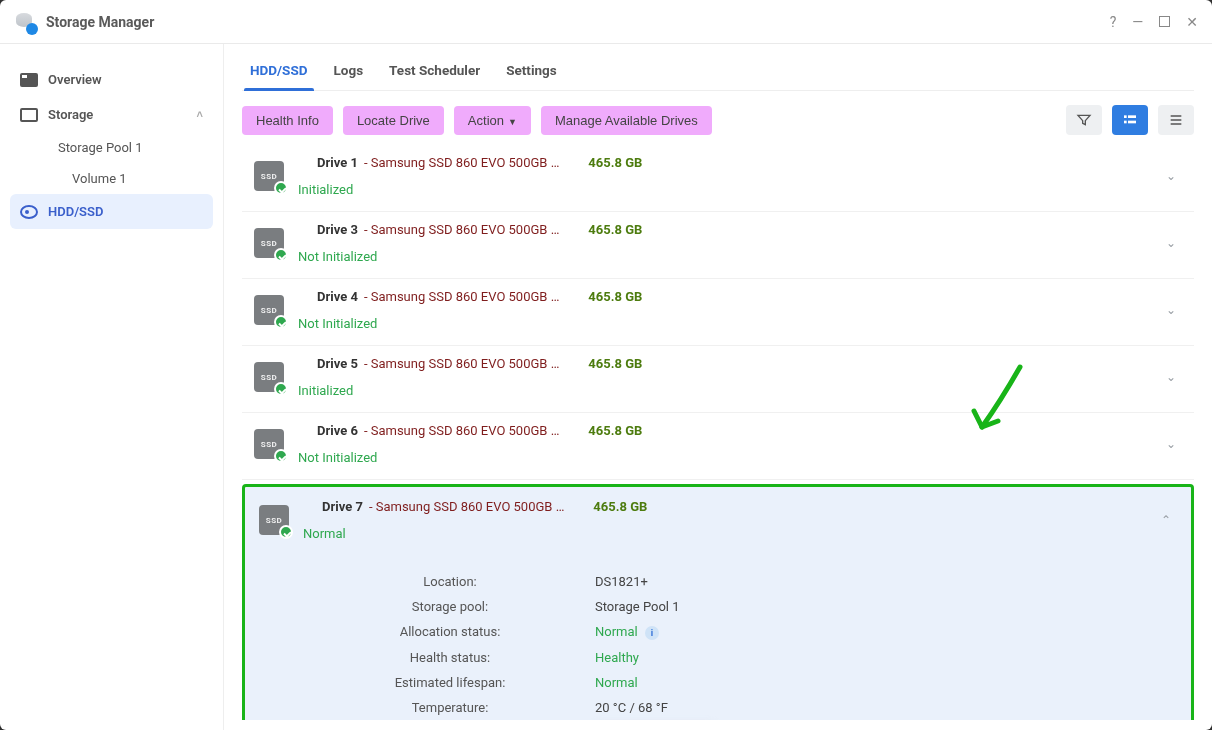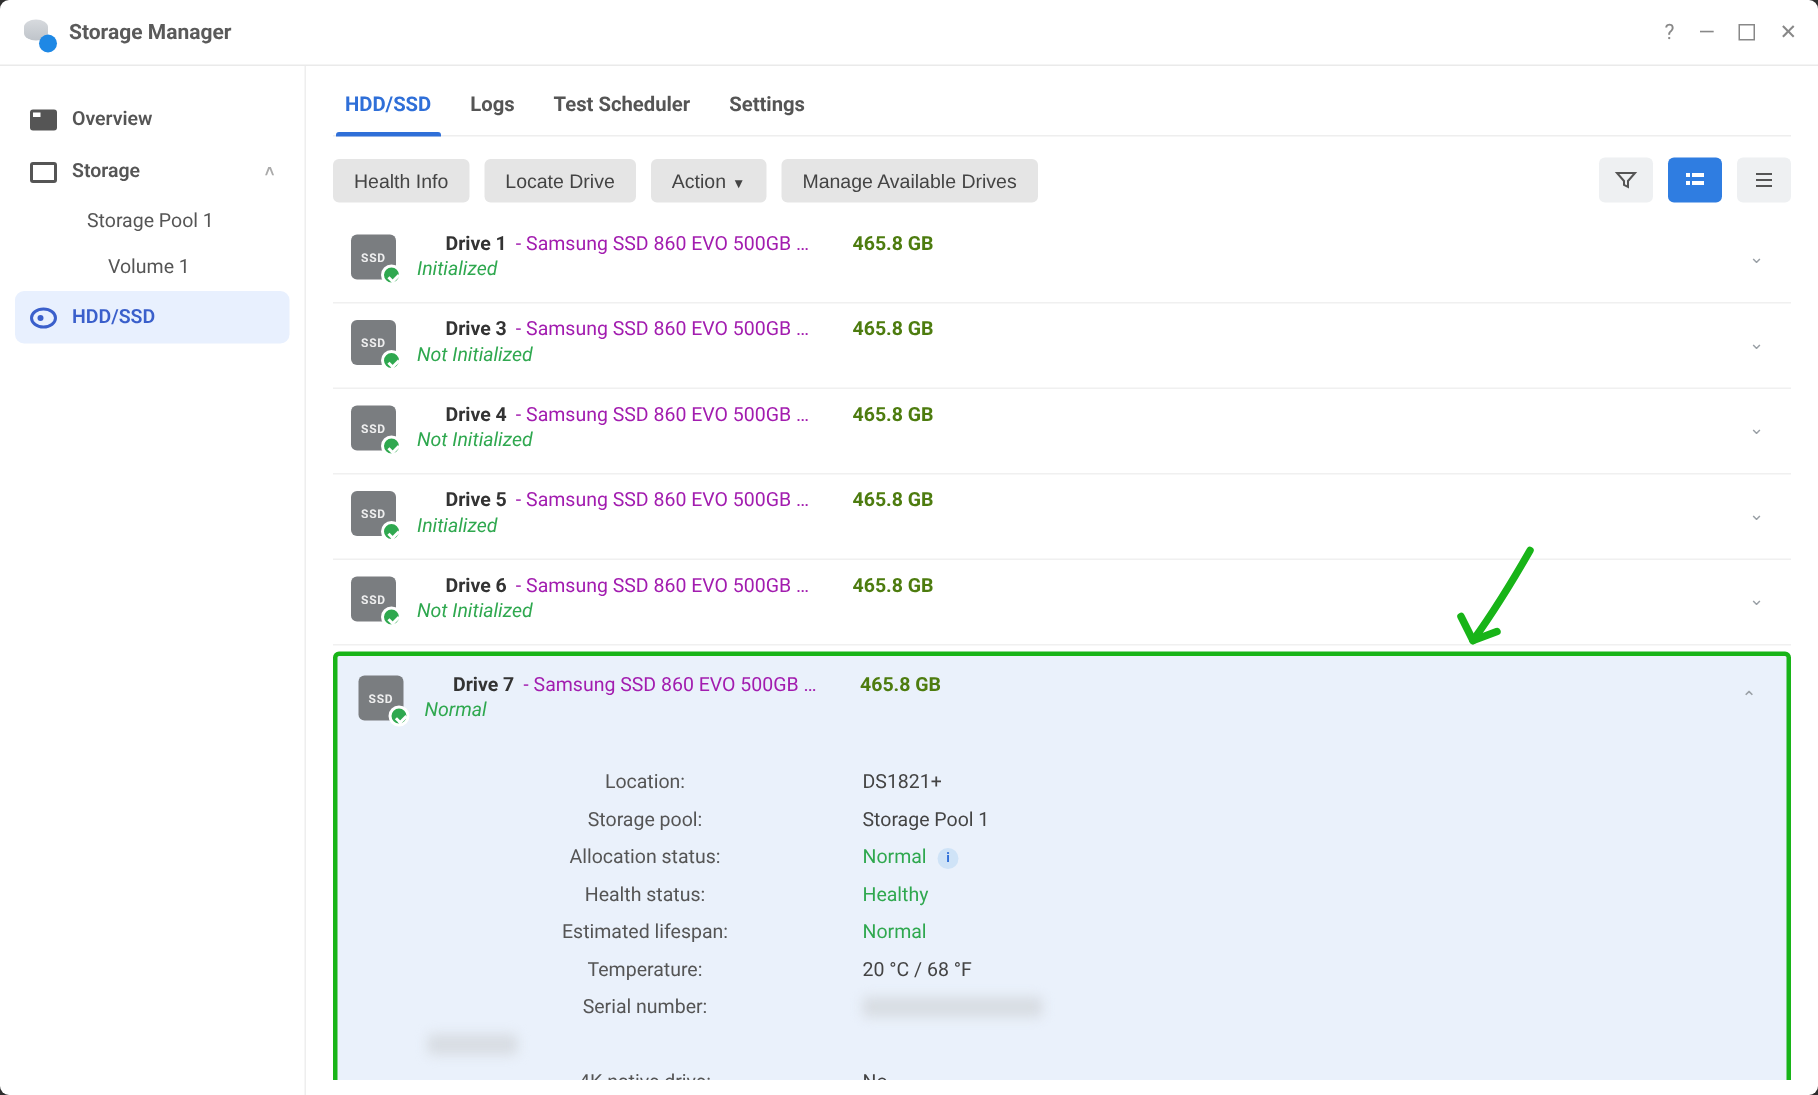--- a/index.html
+++ b/index.html
@@ -32,21 +32,21 @@
   }
   .app-icon .cyl { position:absolute; left:2px; width:16px; height:14px; border-radius:8px/5px; background: linear-gradient(#d7dade,#bfc4ca); top:2px;}
   .app-icon .dot { position:absolute; right:-2px; bottom:-2px; width:12px; height:12px; border-radius:50%; background:#1e88e5;}
   .app-title { font-weight: 700; color: #5a5a5a; font-size: 14px; text-align: center; }
   .title-spacer { flex: 1; }
   .title-controls { display:flex; align-items:center; gap: 16px; color:#888; }
   .title-controls span { cursor: pointer; font-size: 14px; line-height:1; }
 
   .content { flex: 1; display: flex; min-height: 0; }
   .sidebar {
-    width: 204px; border-right: 1px solid #eee;
+    width: 224px; border-right: 1px solid #eee;
     padding: 18px 10px 10px 10px;
   }
   .side-item {
     display: flex; align-items: center;
     padding: 10px 10px;
     border-radius: 6px;
     color: #555; font-weight: 600; font-size: 13px;
     cursor: pointer;
   }
   .side-item .s-icon { width:18px; height:14px; margin-right:10px; display:inline-block; }
@@ -63,21 +63,21 @@
   .side-item.active .ic-hdd::after{background:#3a5fcb;}
 
   .main { flex:1; display:flex; flex-direction:column; min-width:0; padding: 0 18px 10px 18px; }
   .tabs { display:flex; gap: 26px; padding: 18px 8px 0 8px; border-bottom:1px solid #eee; }
   .tab { padding-bottom: 12px; font-weight:700; color:#555; cursor:pointer; font-size:13.5px; position:relative; }
   .tab.active { color:#2f6fd8; }
   .tab.active::after { content:''; position:absolute; left:-6px; right:-6px; bottom:-1px; height:3px; background:#2f6fd8; border-radius:2px 2px 0 0;}
 
   .toolbar { display:flex; gap:10px; padding: 14px 0 10px 0; align-items:center; }
   .btn {
-    background:#e5e5e5; border:none; border-radius:4px;
+    background:#f0abfc; border:none; border-radius:4px;
     padding: 7px 14px; font-size:13px; color:#444; cursor:pointer;
   }
   .btn .caret { margin-left:4px; font-size:9px; }
   .toolbar .spacer { flex:1; }
   .icon-btn { background:#eef0f2; border:none; border-radius:4px; width:36px; height:30px; display:flex; align-items:center; justify-content:center; cursor:pointer; }
   .icon-btn.active { background:#2f7de1; color:#fff; }
   .icon-btn svg { width:16px; height:16px; }
 
   .drive-list { flex:1; overflow-y:auto; }
   .drive-row {
@@ -85,23 +85,23 @@
     padding: 10px 12px 14px 12px; border-bottom:1px solid #f0f0f0;
     cursor:pointer;
   }
   .drive-icon { width:30px; height:30px; background:#7a7d80; border-radius:4px; position:relative; flex-shrink:0; display:flex; align-items:center; justify-content:center; }
   .drive-icon .lbl { font-size:8px; color:#eee; font-weight:700; letter-spacing:0.5px; }
   .drive-icon .badge { position:absolute; right:-4px; bottom:-4px; width:14px; height:14px; border-radius:50%; background:#2fa84f; border:2px solid #fff; }
   .drive-icon .badge::after{content:'';position:absolute;left:3px;top:4px;width:5px;height:3px;border-left:2px solid #fff;border-bottom:2px solid #fff;transform:rotate(-45deg);}
   .drive-info { flex:1; min-width:0; }
   .drive-top { display:flex; gap:6px; align-items:baseline;padding-left:19px; }
   .drive-name { font-weight:700; color:#333; }
-  .drive-model { color:#a21caf; white-space:nowrap; overflow:hidden; text-overflow:ellipsis; max-width:230px; }
+  .drive-model { color:#7f1d1d; white-space:nowrap; overflow:hidden; text-overflow:ellipsis; max-width:230px; }
   .drive-size { color:#4d7c0f; margin-left:23px; font-weight:700;}
-  .drive-status { color:#2fa84f; margin-top:2px; font-size:13px;font-style:italic; }
+  .drive-status { color:#2fa84f; margin-top:12px; font-size:13px; }
   .drive-chevron { color:#9aa0a6; font-size:12px; padding:0 6px; }
 
   .drive-row.expanded { background:#eaf1fb; border:3px solid #18b418; border-radius:4px; margin-top:4px; flex-direction:column; align-items:stretch; padding:12px 14px 18px 14px; }
   .drive-row.expanded .drive-head { display:flex; align-items:center; gap:14px; }
   .drive-row.expanded .drive-info { flex:1; }
   .details { margin-top:14px; padding-left:46px; }
   .detail-line { display:flex; padding:5px 0; font-size:13px;text-align:center; }
   .detail-label { width:290px; color:#555; }
   .detail-value { color:#444; }
   .detail-value.green { color:#2fa84f; }

